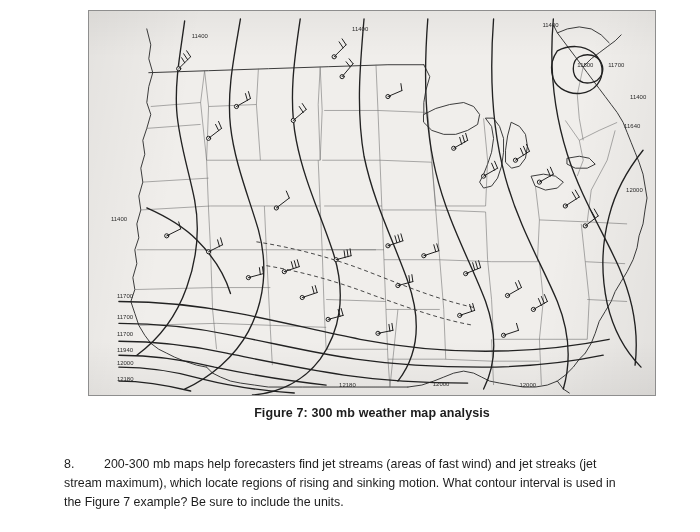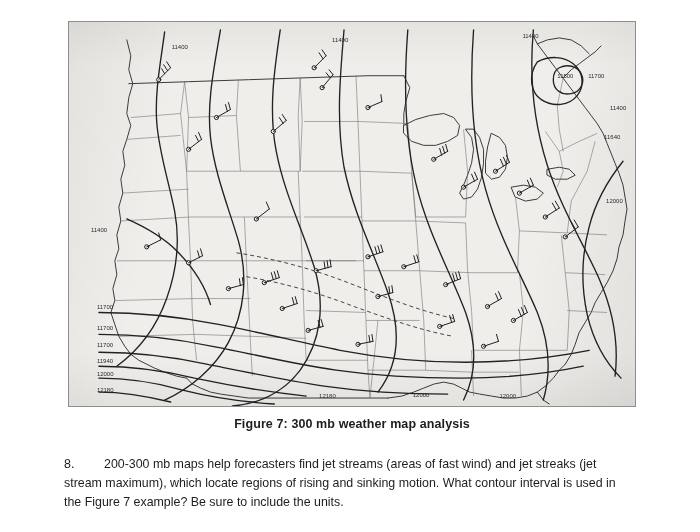--- a/index.html
+++ b/index.html
@@ -16,25 +16,24 @@
   }
   .page {
     position: relative;
     width: 700px;
     height: 532px;
   }
 
   
   .figure-wrap {
     position: absolute;
-    left: 68px;
+    left: 88px;
     top: 10px;
     width: 568px;
     height: 386px;
-    margin-top: 11px;
   }
   .map-frame {
     position: absolute;
     left: 0;
     top: 0;
     width: 568px;
     height: 386px;
     background: #f0eeeb;
     border: 1px solid #8e8e8e;
     box-sizing: border-box;

